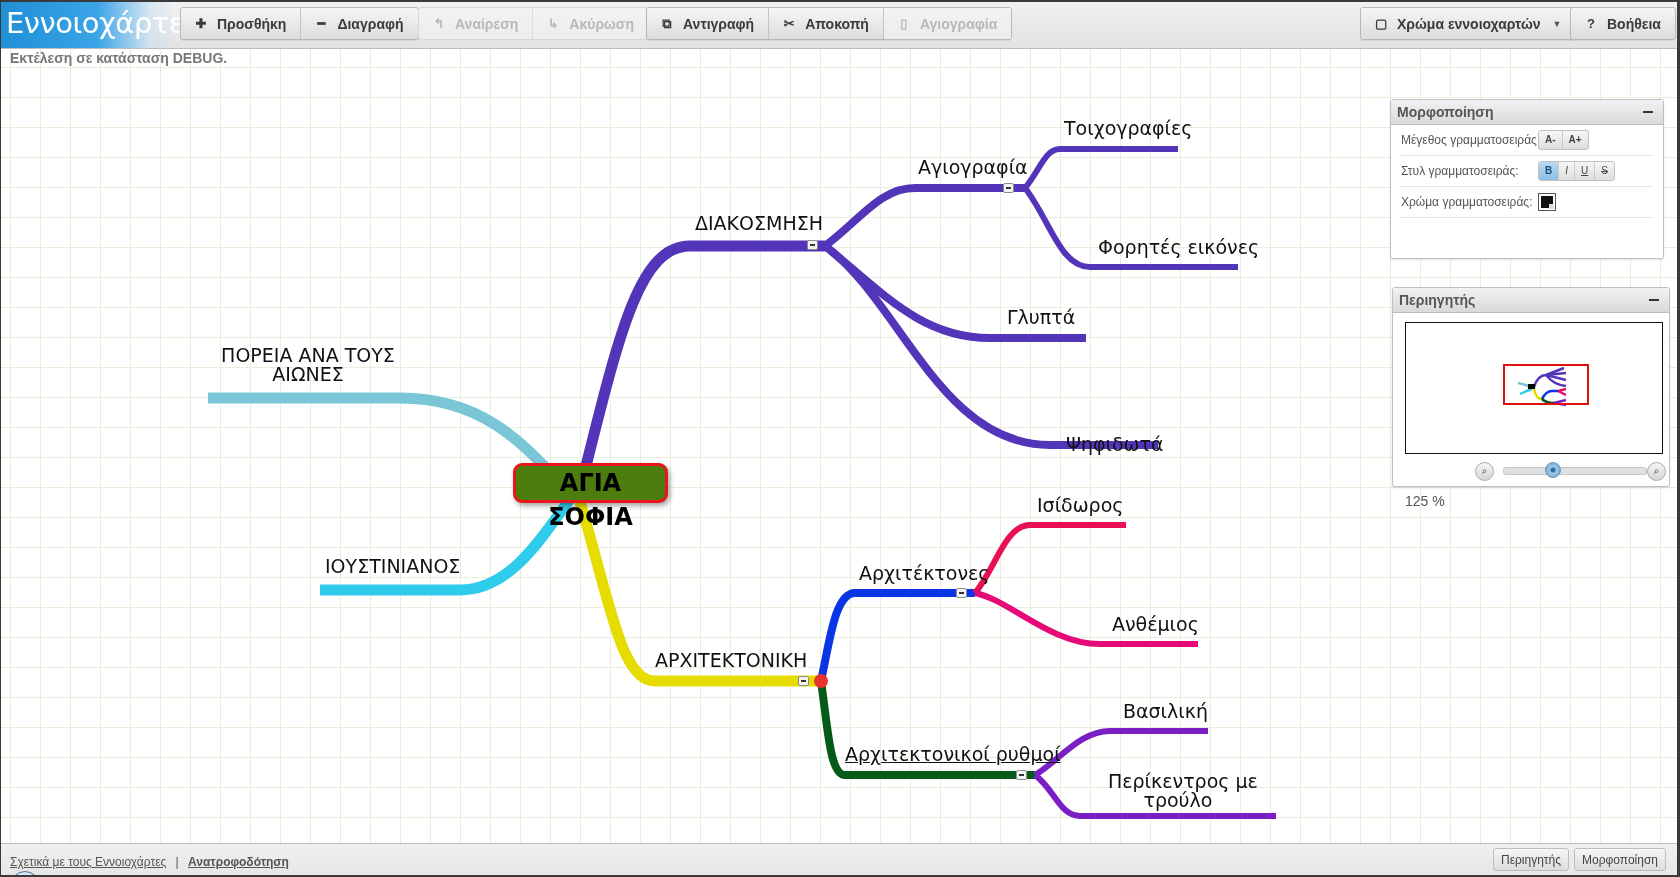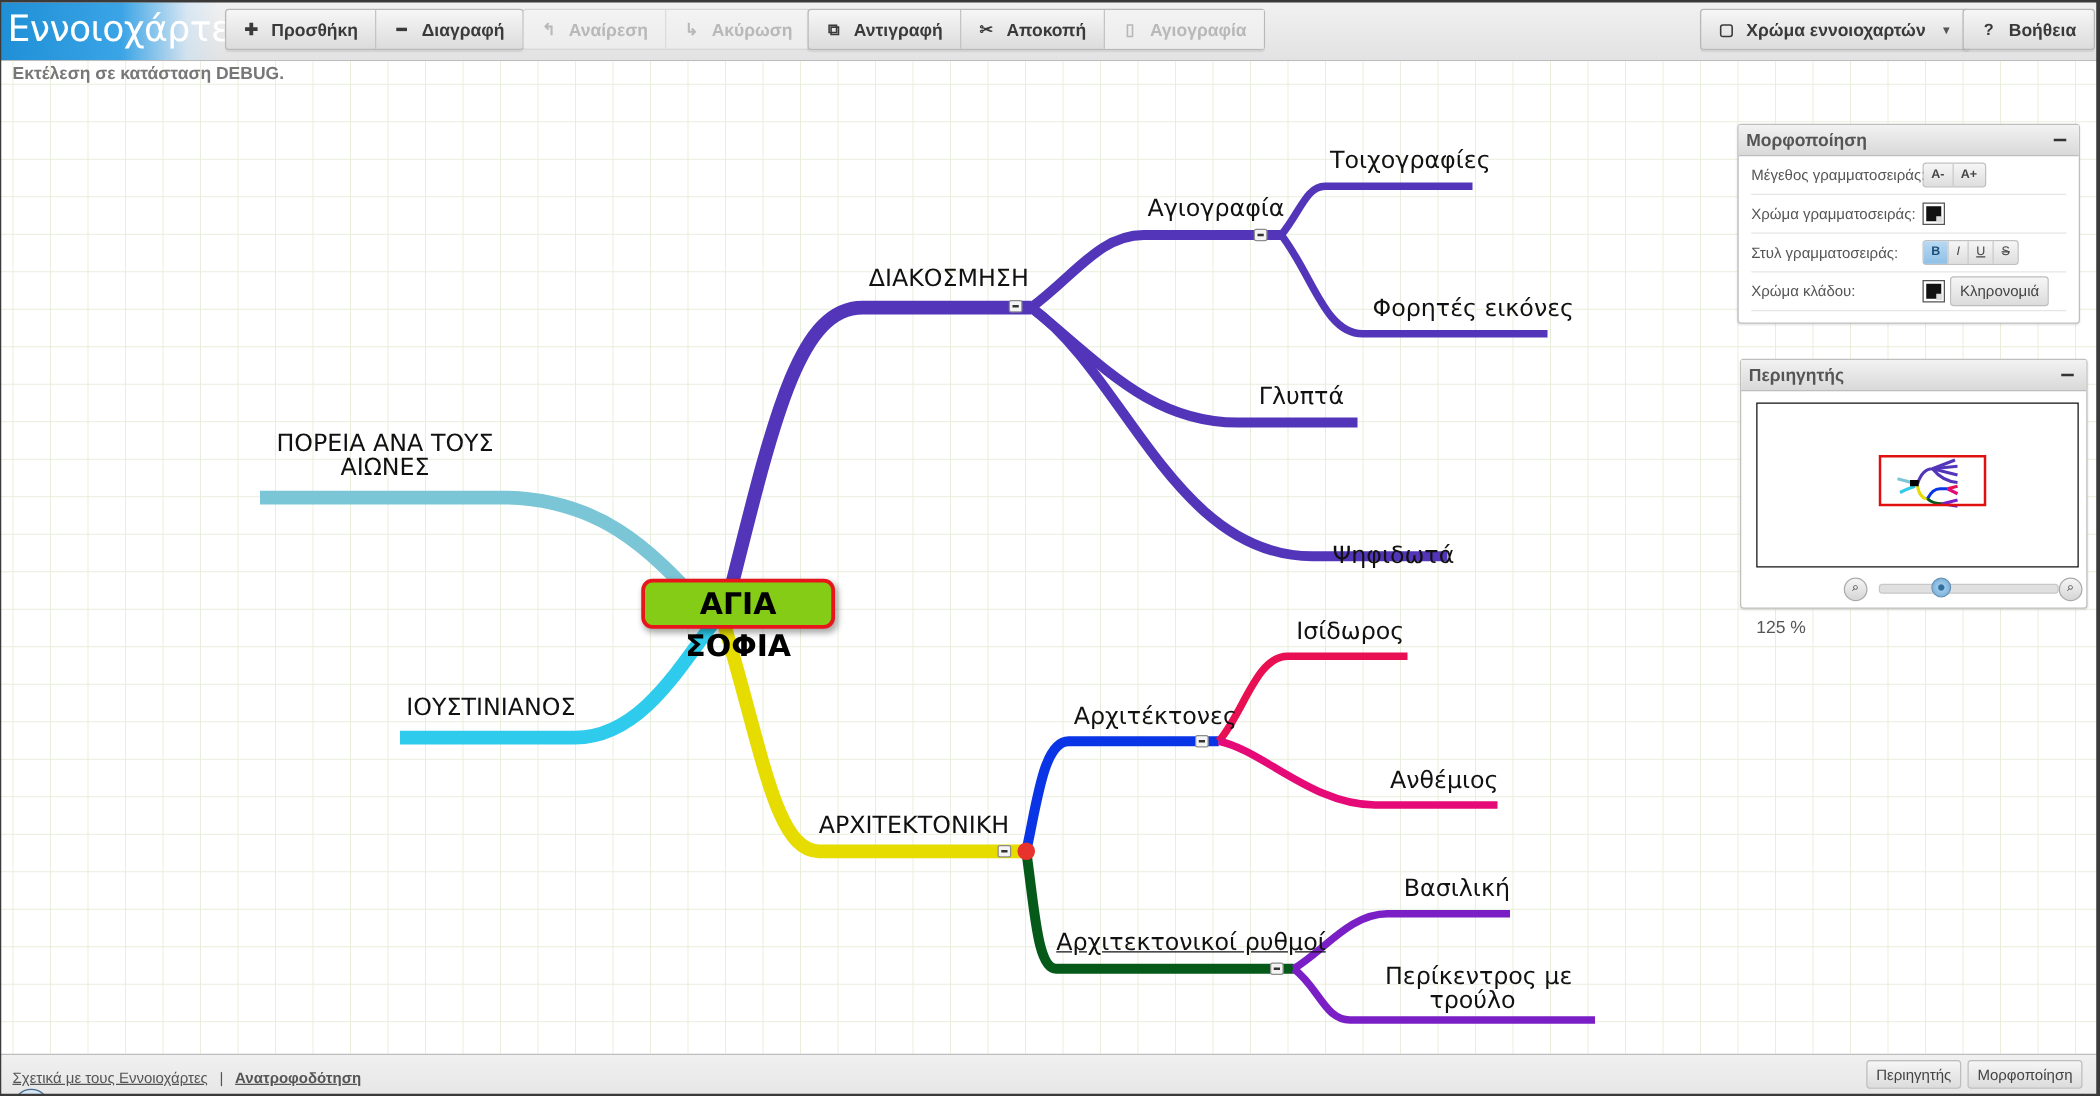--- a/index.html
+++ b/index.html
@@ -33,21 +33,21 @@
     background-image:
       linear-gradient(to right, #e8eedc 1px, transparent 1px),
       linear-gradient(to bottom, #e8eedc 1px, transparent 1px);
     background-size:30px 30px;
     background-position:10px 18px;
   }
   svg.map { position:absolute; left:0; top:0; }
   .node-label { position:absolute; font-size:19px; color:#111; white-space:nowrap; text-align:center; line-height:19px; font-family:"DejaVu Sans", sans-serif; }
   .central {
     position:absolute; left:513px; top:463px; width:155px; height:40px; box-sizing:border-box;
-    border:3px solid #e8151b; border-radius:9px; background:#84cc16;
+    border:3px solid #e8151b; border-radius:9px; background:#4d7c0f;
     box-shadow:2px 3px 5px rgba(0,0,0,0.35);
     font-size:24px; font-weight:bold; color:#000; text-align:center; line-height:34px;
     font-family:"DejaVu Sans", sans-serif;
   }
   .collapse { position:absolute; width:11px; height:10px; background:#f4f4f4; border:1px solid #8c8c8c; border-radius:2px; box-sizing:border-box; }
   .collapse::after { content:""; position:absolute; left:2px; top:3px; width:5px; height:2px; background:#333; }
   .panel { position:absolute; background:#fff; border:1px solid #bfbfbf; border-radius:3px; box-shadow:0 1px 2px rgba(0,0,0,0.12); }
   .panel-head { height:24px; background:linear-gradient(#f2f2f2,#d9d9d9); border-bottom:1px solid #bdbdbd; font-size:14px; font-weight:bold; color:#555; padding-left:6px; line-height:24px; position:relative; }
   .panel-head .min { position:absolute; right:10px; top:11px; width:10px; height:2px; background:#333; }
   .fmt-row { display:flex; align-items:center; height:30px; border-bottom:1px solid #e5e5e5; margin:0 10px; font-size:12px; color:#555; }
@@ -206,36 +206,31 @@
     <span class="min"></span>
   </div>
   <div class="fmt-row">
     <span class="lbl">Μέγεθος γραμματοσειράς:</span>
     <div class="mini-group">
       <span class="mb">A-</span>
       <span class="mb">A+</span>
     </div>
   </div>
   <div class="fmt-row">
-    <span class="lbl">Χρώμα γραμματοσειράς:</span>
-    <div class="swatch"></div>
-  </div>
-  <div class="fmt-row">
     <span class="lbl">Στυλ γραμματοσειράς:</span>
     <div class="mini-group">
       <span class="mb active">B</span>
       <span class="mb" style="font-style:italic;font-weight:normal;">I</span>
       <span class="mb" style="text-decoration:underline;font-weight:normal;">U</span>
       <span class="mb" style="text-decoration:line-through;font-weight:normal;">S</span>
     </div>
   </div>
   <div class="fmt-row">
-    <span class="lbl">Χρώμα κλάδου:</span>
+    <span class="lbl">Χρώμα γραμματοσειράς:</span>
     <div class="swatch"></div>
-    <div class="inherit-btn">Κληρονομιά</div>
   </div>
 </div>
 
 <div class="panel" style="left:1392px;top:287px;width:276px;height:198px;z-index:10;">
   <div class="panel-head">
     <span>Περιηγητής</span>
     <span class="min"></span>
   </div>
   <div class="nav-view">
     <svg width="256" height="130" style="position:absolute;left:0;top:0;">

